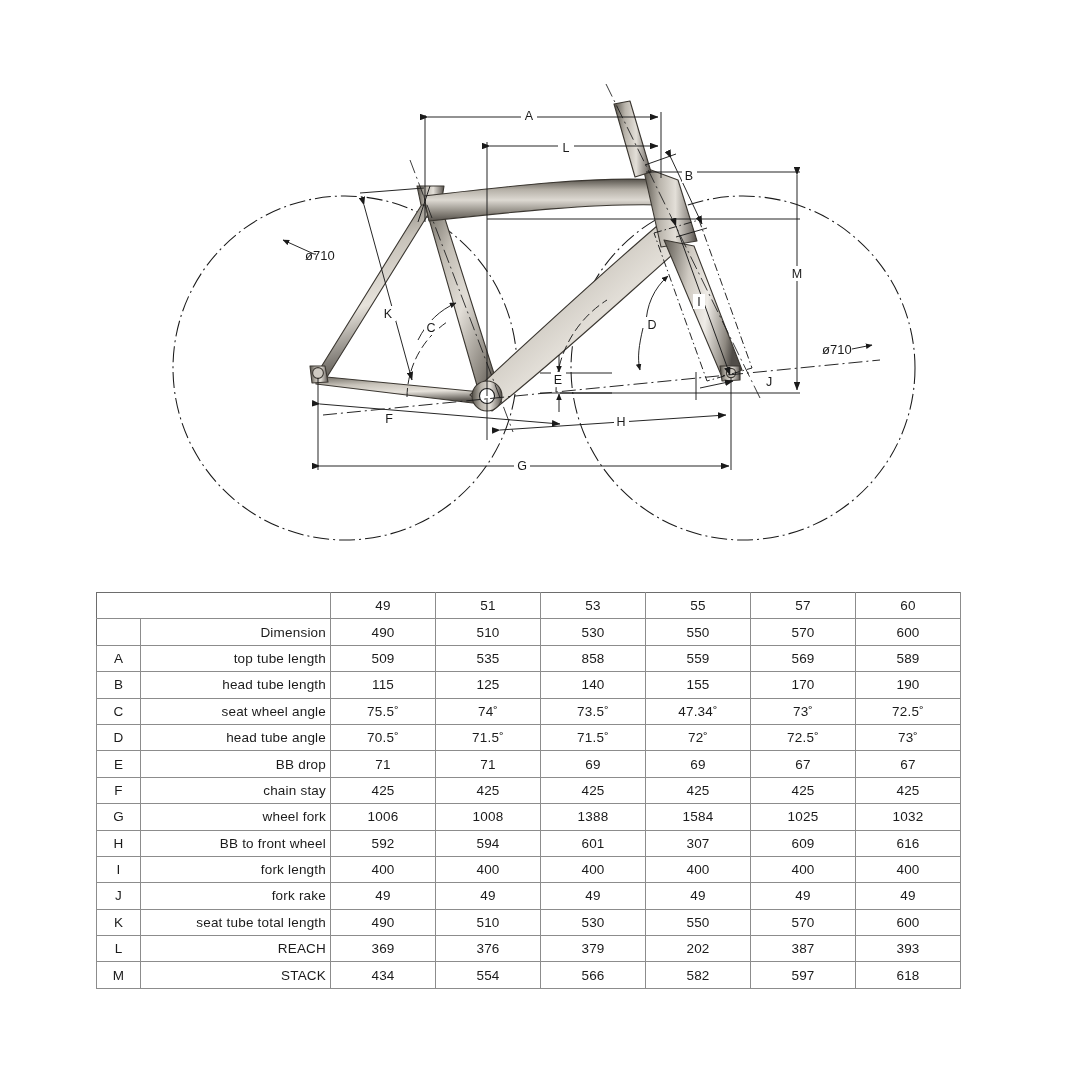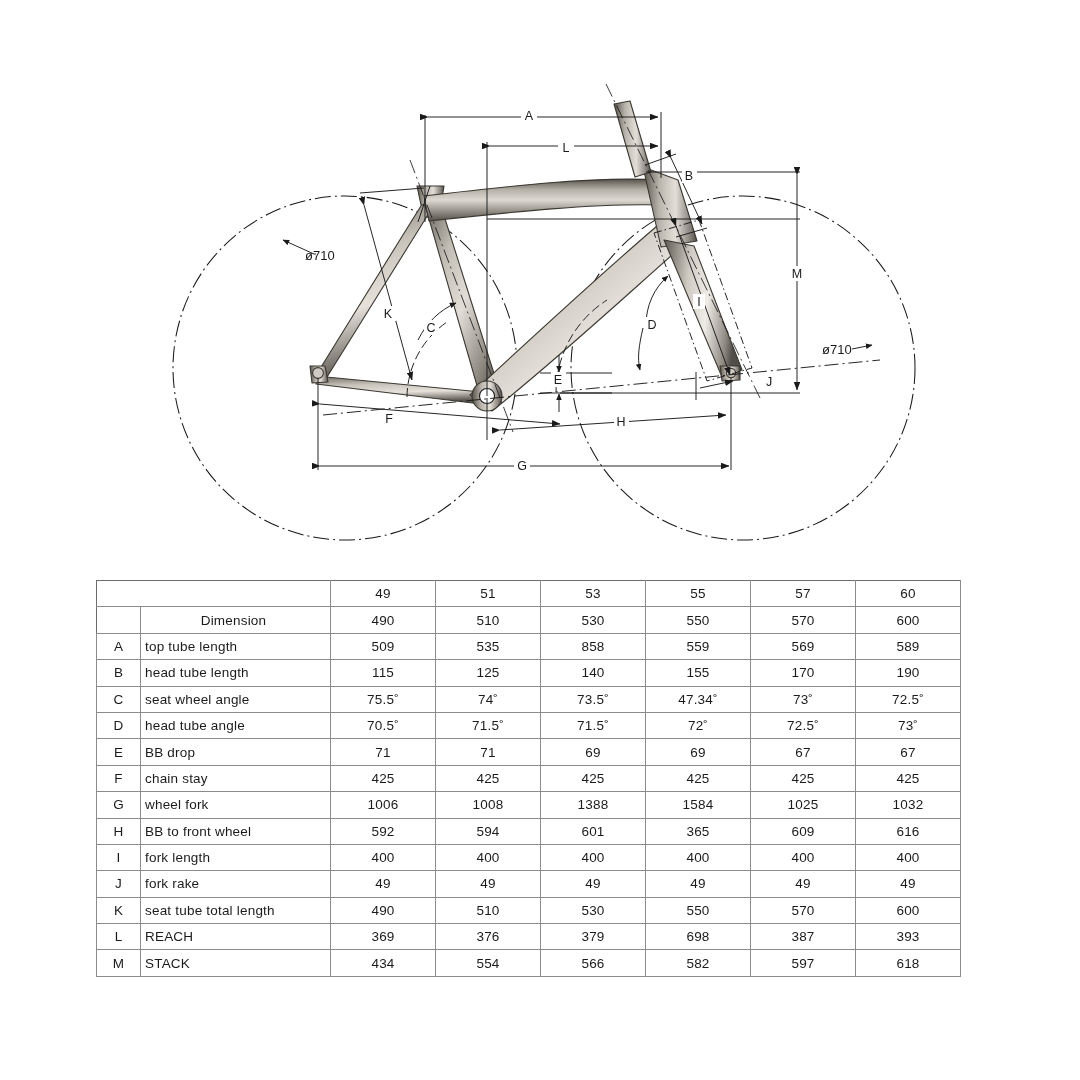--- a/index.html
+++ b/index.html
@@ -31,21 +31,21 @@
     top: 0;
     width: 1080px;
     height: 560px;
     display: block;
   }
 
   
   #spec-table-wrap {
     position: absolute;
     left: 96px;
-    top: 580px;
+    top: 592px;
     width: 864px;
   }
   table.spec {
     border-collapse: collapse;
     width: 864px;
     table-layout: fixed;
     background: #ffffff;
   }
   table.spec td, table.spec th {
     border: 1px solid #8c8c8c;
@@ -60,31 +60,31 @@
   }
   
   table.spec {
     border: 1px solid #6d6d6d;
   }
   col.c-letter  { width: 44px;  }
   col.c-name    { width: 190px; }
   col.c-size    { width: 105px; }
 
   td.letter { text-align: center; }
-  td.name   { text-align: left; padding-left: 9px; }
+  td.name   { text-align: right; padding-left: 9px; }
   td.val    { text-align: center; }
 
   
   tr.head-sizes td.head-blank {
     border-right: 1px solid #8c8c8c;
     border-left: 1px solid #6d6d6d;
     border-top: 1px solid #6d6d6d;
   }
   tr.head-sizes td.val { border-top: 1px solid #6d6d6d; }
-  tr.dim-row td.name   { text-align: center; padding-left: 0; }
+  tr.dim-row td.name   { padding-left: 0; }
   tr.dim-row td.letter { border-left: 1px solid #6d6d6d; }
 
   .sz { font-size: 13.5px; }
 </style>
 </head>
 <body>
 
 <div id="diagram-area">
   <svg id="frame-svg" viewBox="0 0 1080 560" xmlns="http://www.w3.org/2000/svg">
     <defs>
@@ -379,21 +379,21 @@
         <td class="val">1584</td>
         <td class="val">1025</td>
         <td class="val">1032</td>
       </tr>
       <tr>
         <td class="letter">H</td>
         <td class="name">BB  to  front  wheel</td>
         <td class="val">592</td>
         <td class="val">594</td>
         <td class="val">601</td>
-        <td class="val">365</td>
+        <td class="val">307</td>
         <td class="val">609</td>
         <td class="val">616</td>
       </tr>
       <tr>
         <td class="letter">I</td>
         <td class="name">fork  length</td>
         <td class="val">400</td>
         <td class="val">400</td>
         <td class="val">400</td>
         <td class="val">400</td>
@@ -419,21 +419,21 @@
         <td class="val">550</td>
         <td class="val">570</td>
         <td class="val">600</td>
       </tr>
       <tr>
         <td class="letter">L</td>
         <td class="name">REACH</td>
         <td class="val">369</td>
         <td class="val">376</td>
         <td class="val">379</td>
-        <td class="val">698</td>
+        <td class="val">202</td>
         <td class="val">387</td>
         <td class="val">393</td>
       </tr>
       <tr>
         <td class="letter">M</td>
         <td class="name">STACK</td>
         <td class="val">434</td>
         <td class="val">554</td>
         <td class="val">566</td>
         <td class="val">582</td>

